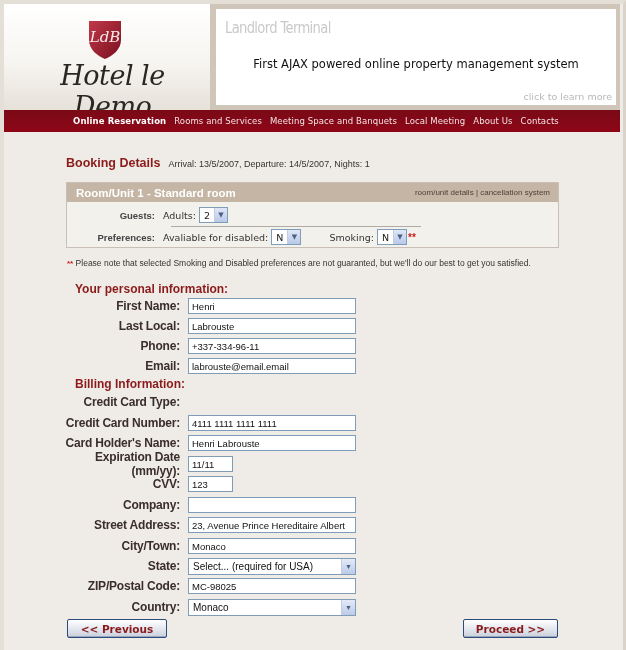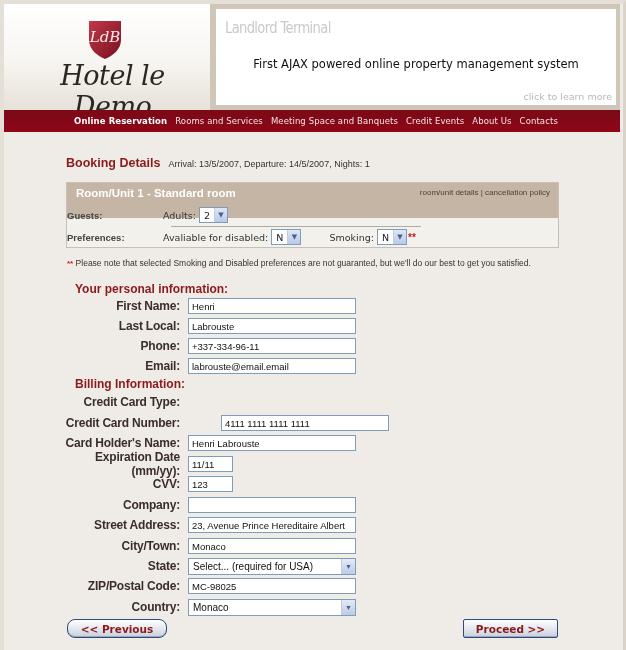--- a/index.html
+++ b/index.html
@@ -68,29 +68,29 @@
   
   .booking-head { position: absolute; left: 66px; top: 156px; white-space: nowrap; }
   .booking-title { color: #8b1a1a; font-weight: bold; font-size: 12.5px; }
   .booking-info { font-size: 9px; color: #333; margin-left: 5px; text-align: right; }
 
   .room-box {
     position: absolute; left: 66px; top: 182px; width: 493px; height: 66px;
     border: 1px solid #c8c0b6; background: #f3f1ec;
   }
   .room-bar {
-    height: 35px; background: #c4b5a4; position: relative;
+    height: 19px; background: #c4b5a4; position: relative;
   }
   .room-title {
     position: absolute; left: 9px; top: 4px; color: #fff; font-weight: bold; font-size: 11.5px;
   }
   .room-links { position: absolute; right: 8px; top: 5px; font-size: 8px; color: #4b3f35; }
   .room-links a { color: #4b3f35; text-decoration: none; cursor: pointer; }
   .room-row { position: absolute; left: 0; display: flex; align-items: center; height: 20px; }
-  .room-label { width: 92px; text-align: left; font-weight: bold; font-size: 9.5px; color: #444; padding-right: 4px; }
+  .room-label { width: 92px; text-align: right; font-weight: bold; font-size: 9.5px; color: #444; padding-right: 4px; }
   .room-text { font-family: "DejaVu Sans", sans-serif; font-size: 9.5px; color: #333; margin-left: 4px; margin-right: 3px; }
   .divider { position: absolute; left: 104px; top: 43px; width: 250px; height: 1px; background: #b0aba4; }
   .mini-select {
     display: inline-flex; align-items: center; height: 16px; border: 1px solid #7f9db9; background: #fff;
     font-family: "DejaVu Sans", sans-serif; font-size: 9.5px; cursor: pointer;
   }
   .mini-select .val { padding: 0 4px; }
   .mini-select .arrow {
     width: 13px; height: 14px; background: linear-gradient(#dfe7f6, #b9c9ea);
     border-left: 1px solid #c2cde3; display: flex; align-items: center; justify-content: center;
@@ -125,21 +125,21 @@
     font-size: 7px; color: #4d6185;
   }
 
   .btn {
     position: absolute; top: 619px; height: 19px; border: 1px solid #2c4c7a; border-radius: 2px;
     background: linear-gradient(#ffffff, #dfe3ec 60%, #c9cfdc);
     color: #8b1a1a; font-family: "DejaVu Sans", sans-serif; font-weight: bold; font-size: 10.5px;
     display: flex; align-items: center; justify-content: center; cursor: pointer;
     box-shadow: inset 0 -1px 0 #9aa6bd;
   }
-  .btn-prev { left: 67px; width: 100px; border-radius: 8px; }
+  .btn-prev { left: 67px; width: 100px; }
   .btn-next { left: 463px; width: 95px; }
 </style>
 </head>
 <body>
 
 <div class="frame"></div>
 
 <div class="header">
   <div class="logo-area">
     <svg class="shield" viewBox="0 0 34 40">
@@ -158,37 +158,37 @@
     <div class="promo-title">Landlord Terminal</div>
     <div class="promo-tagline">First AJAX powered online property management system</div>
     <div class="promo-link">click to learn more</div>
   </div>
 </div>
 
 <div class="nav">
   <a class="active">Online Reservation</a>
   <a>Rooms and Services</a>
   <a>Meeting Space and Banquets</a>
-  <a>Credit Events</a>
+  <a>Local Meeting</a>
   <a>About Us</a>
   <a>Contacts</a>
 </div>
 
 <div class="booking-head">
   <span class="booking-title">Booking Details</span>
   <span class="booking-info">Arrival: 13/5/2007, Departure: 14/5/2007, Nights: 1</span>
 </div>
 
 <div class="room-box">
   <div class="room-bar">
     <span class="room-title">Room/Unit 1 - Standard room</span>
     <span class="room-links">
       <a>room/unit details</a>
       <span>|</span>
-      <a>cancellation policy</a>
+      <a>cancellation system</a>
     </span>
   </div>
   <div class="room-row" style="top:22px;">
     <span class="room-label">Guests:</span>
     <span class="room-text">Adults:</span>
     <span class="mini-select">
       <span class="val">2</span>
       <span class="arrow">▼</span>
     </span>
   </div>
@@ -230,21 +230,21 @@
 <div class="row" style="top:358px;">
   <span class="lbl">Email:</span>
   <input class="field w-full" value="labrouste@email.email" style="">
 </div>
 
 <div class="section-title" style="top:377px;">Billing Information:</div>
 
 <div class="row" style="top:394px;">
   <span class="lbl">Credit Card Type:</span>
 </div>
-<div class="row" style="top:415px;gap:33px;">
+<div class="row" style="top:415px;">
   <span class="lbl">Credit Card Number:</span>
   <input class="field w-full" value="4111 1111 1111 1111" style="">
 </div>
 <div class="row" style="top:435px;">
   <span class="lbl">Card Holder's Name:</span>
   <input class="field w-full" value="Henri Labrouste" style="">
 </div>
 <div class="row" style="top:456px;">
   <span class="lbl">Expiration Date (mm/yy):</span>
   <input class="field w-short" value="11/11" style="">

